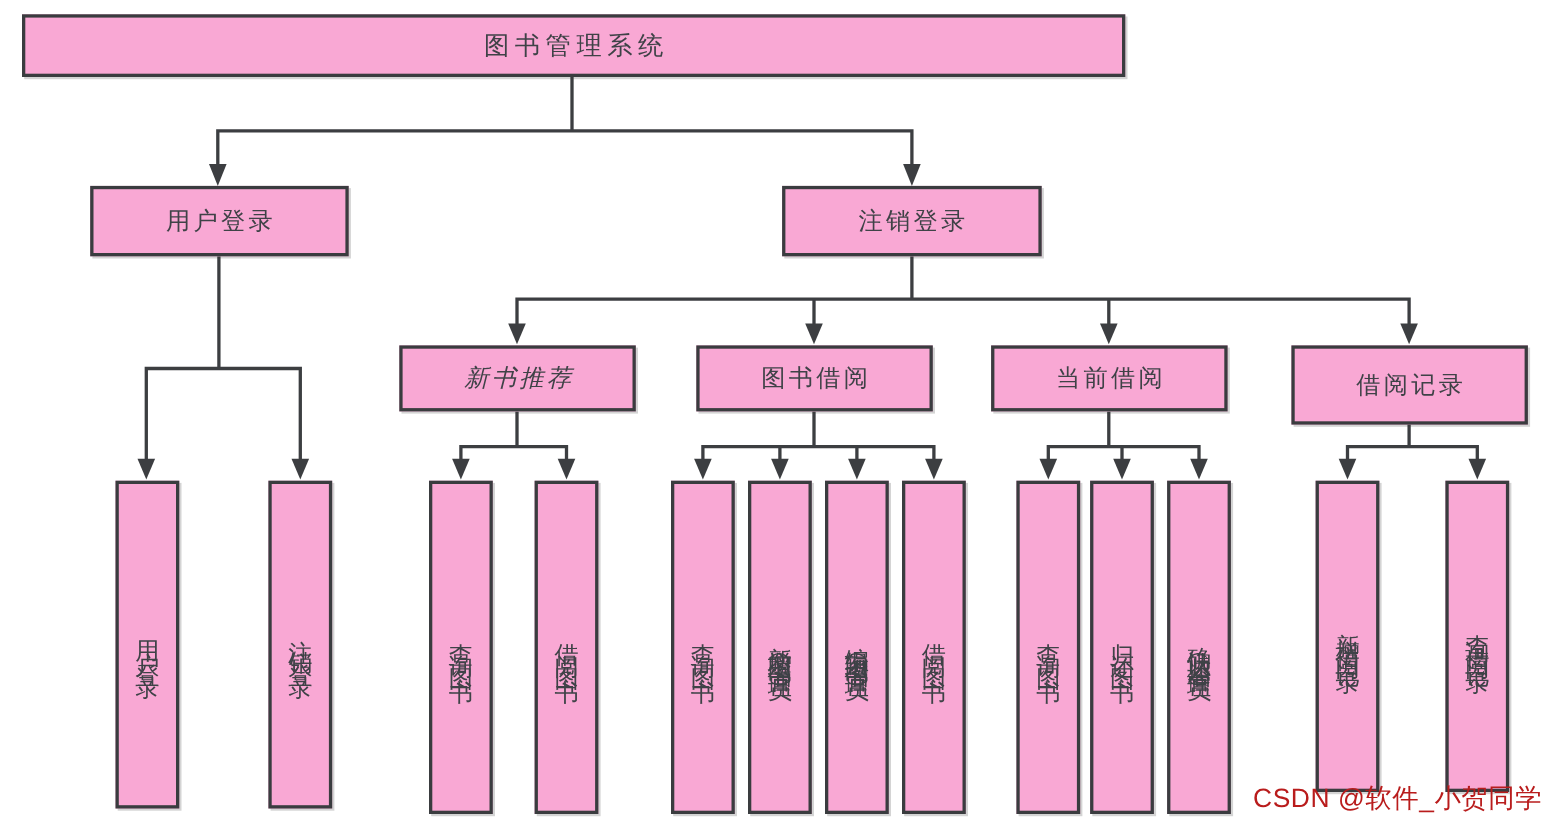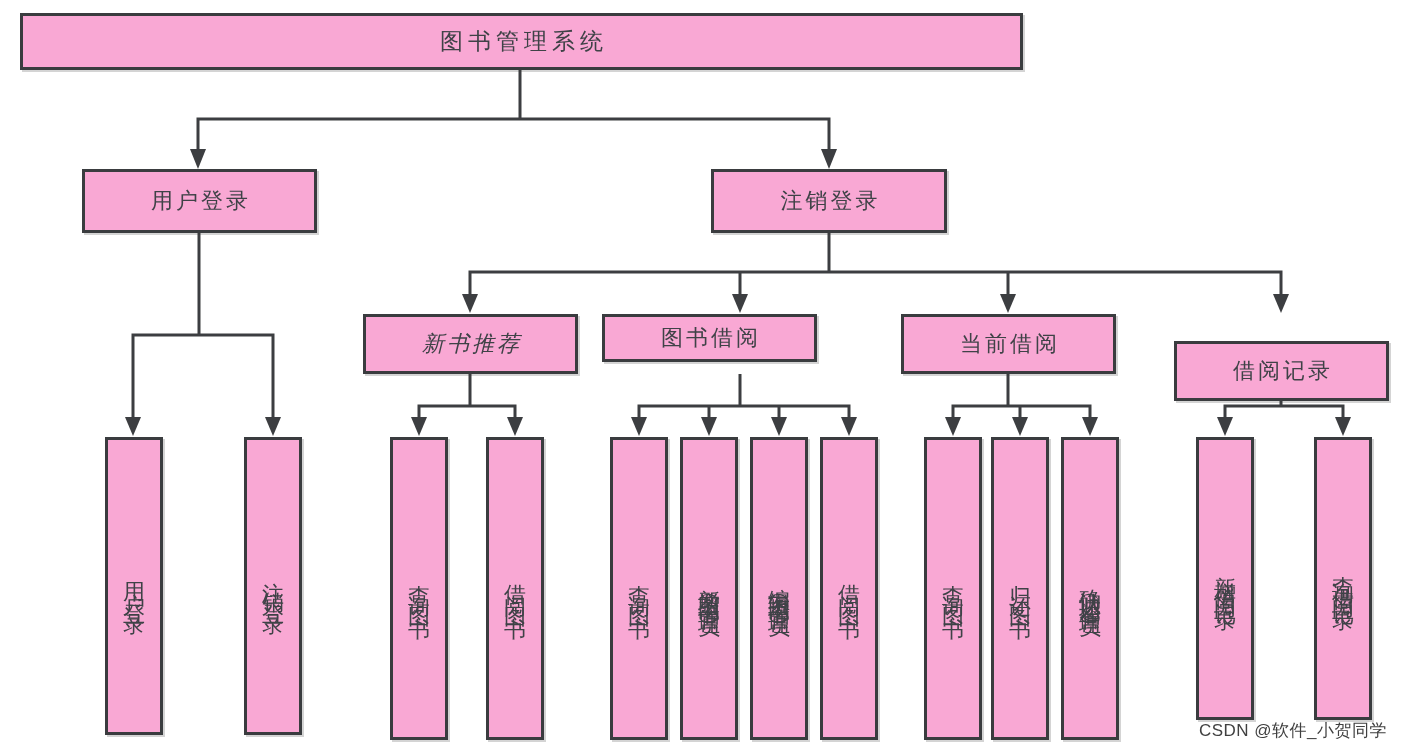--- a/index.html
+++ b/index.html
@@ -18,22 +18,22 @@
   .h-label { font-size:22px; letter-spacing:3px; text-indent:3px; white-space:nowrap; }
   .h-label-title { font-size:23px; letter-spacing:5px; text-indent:5px; white-space:nowrap; }
   .v-label {
     writing-mode:vertical-rl; text-orientation:mixed;
     font-size:22px; line-height:1; white-space:nowrap;
   }
   .ls-4 { letter-spacing:11px; }
   .ls-6 { letter-spacing:7px; }
   .ls-9 { letter-spacing:4px; }
   .watermark {
-    position:absolute; right:18px; bottom:5px; z-index:6;
-    font-size:17px; letter-spacing:0.5px; color:#404040; white-space:nowrap;
+    position:absolute; right:3px; bottom:5px; z-index:6;
+    font-size:24px; letter-spacing:0.5px; color:#b91c1c; white-space:nowrap;
   }
 </style>
 </head>
 <body>
 
 <div class="canvas">
 
   <svg class="connectors" width="1405" height="747" viewBox="0 0 1405 747" fill="none">
     <g stroke="#3c3e41" stroke-width="3">
       <path d="M520,70 V119 M196.5,119 H830.5 M198,119 V150 M829,119 V150"></path>
@@ -95,27 +95,27 @@
   <div class="box" style="left:82px; top:169px; width:235px; height:64px;">
     <span class="h-label">用户登录</span>
   </div>
   <div class="box" style="left:711px; top:169px; width:236px; height:64px;">
     <span class="h-label">注销登录</span>
   </div>
 
   <div class="box" style="left:363px; top:314px; width:215px; height:60px;font-style:italic;">
     <span class="h-label">新书推荐</span>
   </div>
-  <div class="box" style="left:602px; top:314px; width:215px; height:48px;">
+  <div class="box" style="left:633px; top:314px; width:215px; height:60px;">
     <span class="h-label">图书借阅</span>
   </div>
   <div class="box" style="left:901px; top:314px; width:215px; height:60px;justify-content:center;">
     <span class="h-label">当前借阅</span>
   </div>
-  <div class="box" style="left:1174px; top:314px; width:215px; height:60px;margin-top:27px;">
+  <div class="box" style="left:1174px; top:314px; width:215px; height:72px;">
     <span class="h-label">借阅记录</span>
   </div>
 
   <div class="box" style="left:105px; top:437px; width:58px; height:298px;">
     <span class="v-label ls-4">用户登录</span>
   </div>
   <div class="box" style="left:244px; top:437px; width:58px; height:298px;">
     <span class="v-label ls-4">注销登录</span>
   </div>
 

